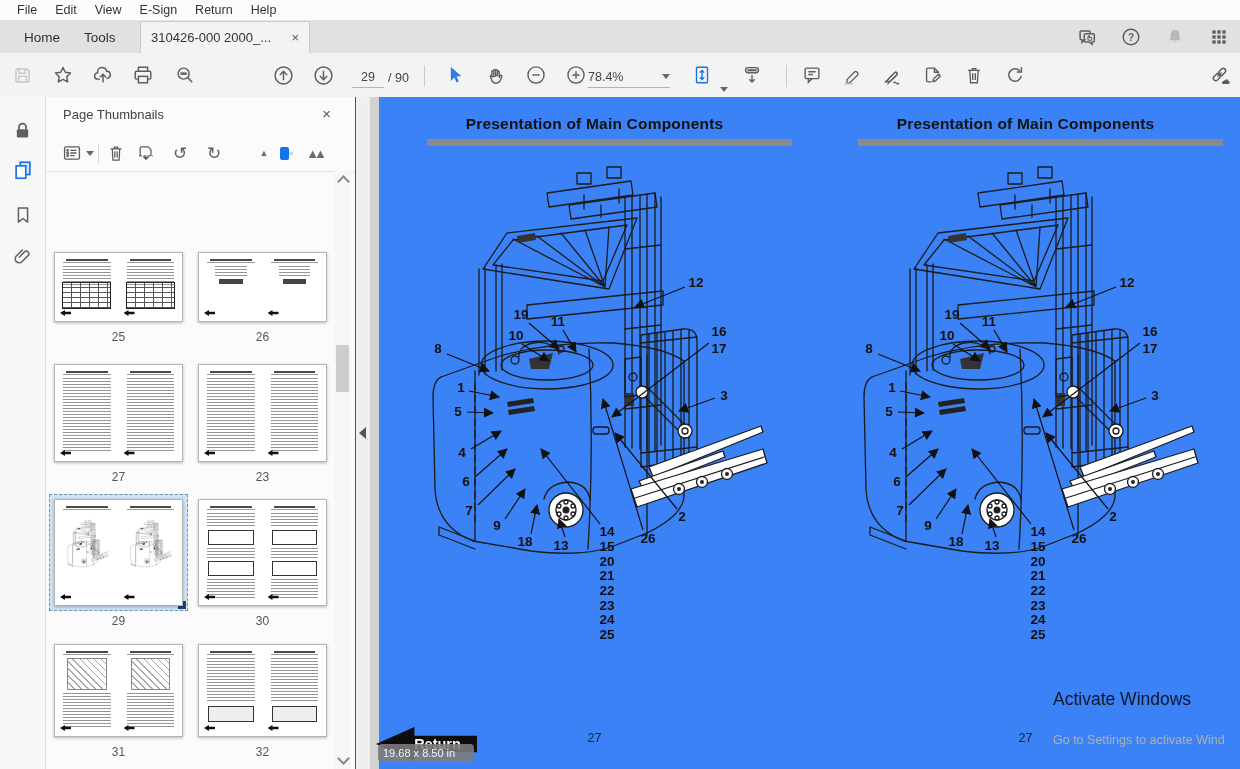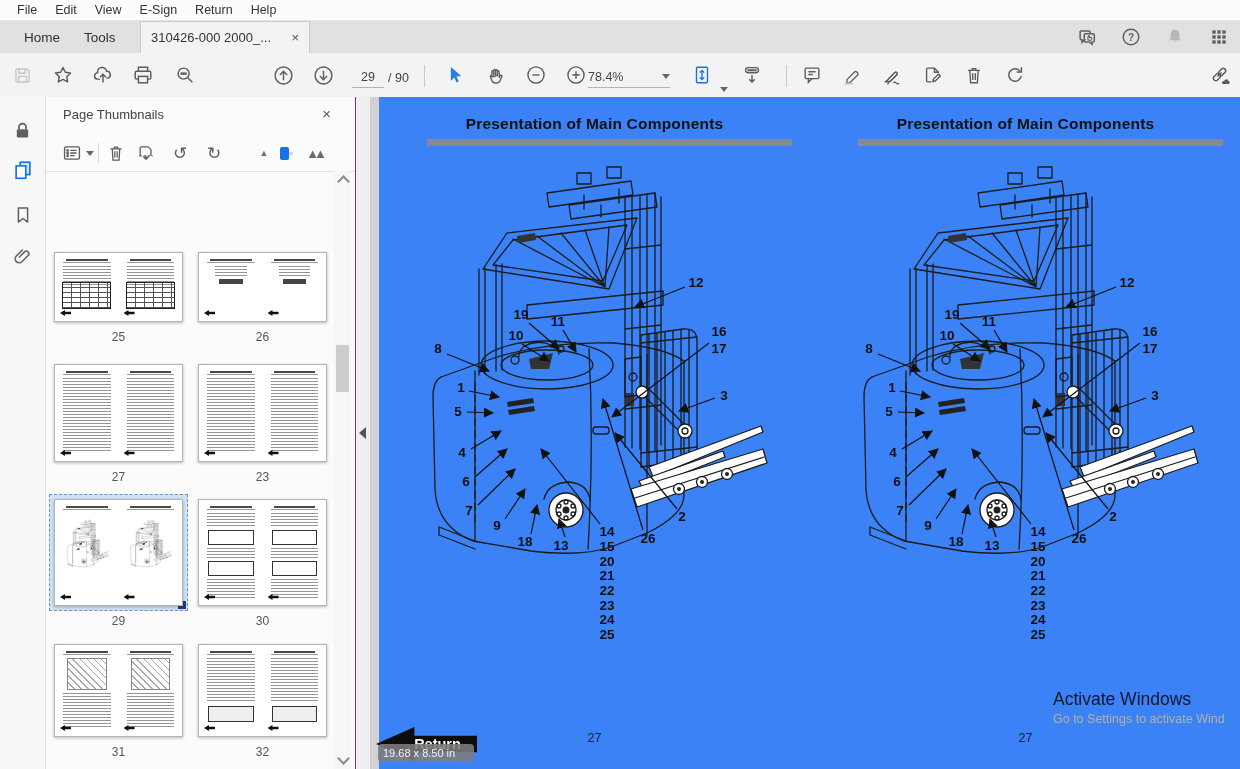--- a/index.html
+++ b/index.html
@@ -82,21 +82,21 @@
   .pg-svg{position:absolute;left:0;top:0;width:431px;height:672px;}
   
   .returnbtn{position:absolute;left:5px;top:630px;width:101px;height:34px;background:#0d0d0d;
              clip-path:polygon(0 50%,38% 0,38% 26%,100% 26%,100% 74%,38% 74%,38% 100%);
              display:flex;align-items:center;justify-content:center;}
   .returnbtn span{color:#fff;font-weight:bold;font-size:14.5px;margin-left:22px;}
   .sizetip{position:absolute;left:7px;top:647px;width:96px;height:18px;background:rgba(125,125,125,.88);
            border-radius:4px;color:#f2f2f2;font-size:11px;line-height:18px;padding-left:5px;box-sizing:border-box;}
   
   .wm1{position:absolute;left:682px;top:592px;font-size:17.5px;color:#0f172a;white-space:nowrap;}
-  .wm2{position:absolute;left:682px;top:615px;font-size:12.5px;color:#b0b0b0;white-space:nowrap;}
+  .wm2{position:absolute;left:682px;top:636px;font-size:12.5px;color:#b0b0b0;white-space:nowrap;}
   .hiddefs{position:absolute;width:0;height:0;overflow:hidden;}
 </style>
 </head>
 <body>
 
 <svg class="hiddefs" aria-hidden="true">
   <defs>
     <marker id="ah" viewBox="0 0 10 10" refX="9" refY="5" markerWidth="8.5" markerHeight="8.5" orient="auto-start-reverse">
       <path d="M0,0 L10,5 L0,10 Z" fill="#111"></path>
     </marker>

